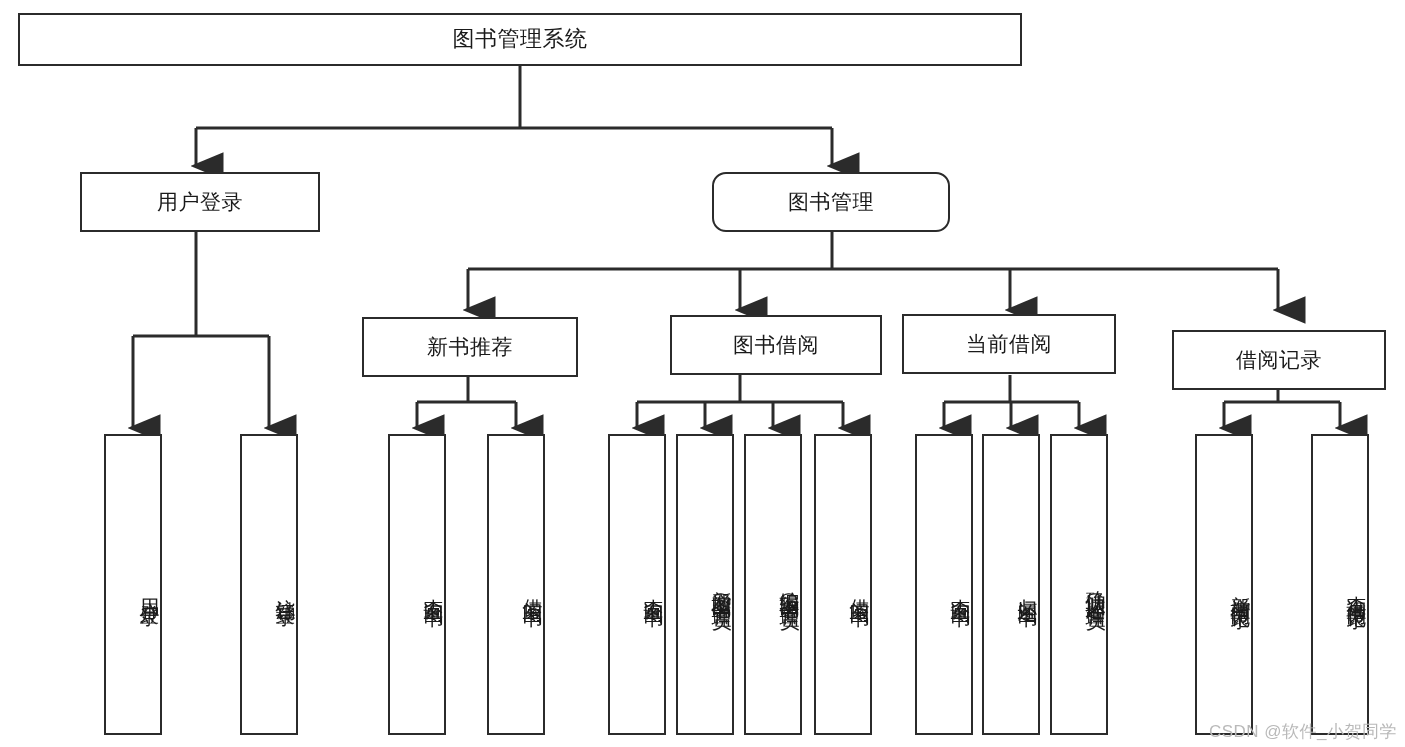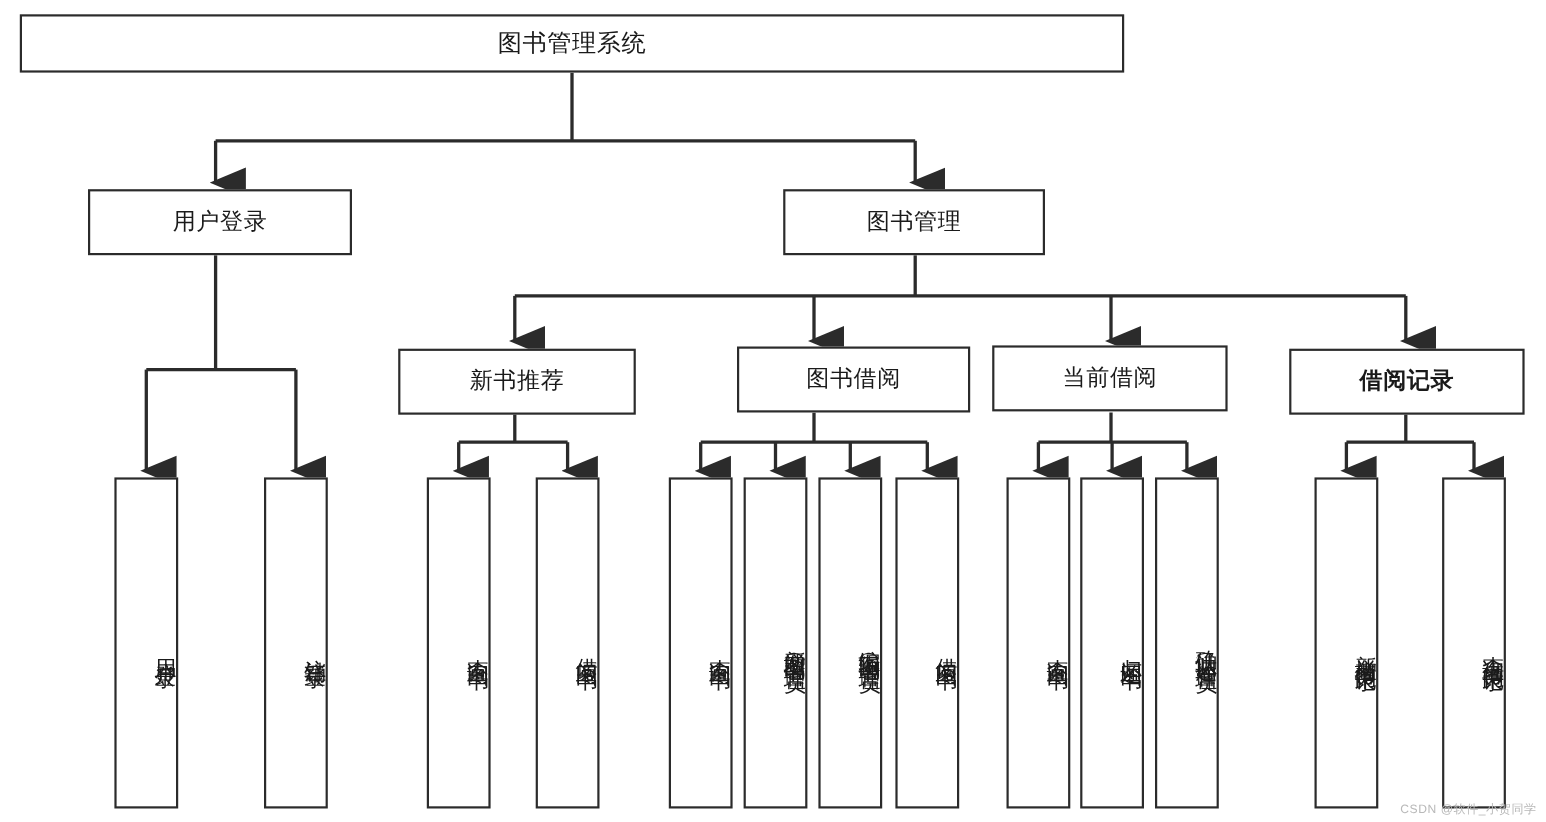--- a/index.html
+++ b/index.html
@@ -54,21 +54,21 @@
   .node.v .vtext {
     writing-mode: vertical-rl;
     text-orientation: upright;
     display: block;
     max-height: 100%;
   }
   .watermark {
     position: absolute;
     right: 8px;
     bottom: 4px;
-    font-size: 11px;
+    font-size: 17px;
     color: #b9b9b9;
     letter-spacing: 0.5px;
     white-space: nowrap;
   }
 </style>
 </head>
 <body>
 
 <div id="canvas">
 
@@ -122,34 +122,34 @@
     </g>
   </svg>
 
   <div class="node h root" style="left:18px; top:13px; width:1004px; height:53px;">
     <span>图书管理系统</span>
   </div>
 
   <div class="node h" style="left:80px; top:172px; width:240px; height:60px;">
     <span>用户登录</span>
   </div>
-  <div class="node h" style="left:712px; top:172px; width:238px; height:60px;">
+  <div class="node h" style="left:712px; top:172px; width:238px; height:60px;border-radius:14px;">
     <span>图书管理</span>
   </div>
 
   <div class="node h" style="left:362px; top:317px; width:216px; height:60px;">
     <span>新书推荐</span>
   </div>
   <div class="node h" style="left:634px; top:315px; width:212px; height:60px;margin-left:36px;">
     <span>图书借阅</span>
   </div>
   <div class="node h" style="left:902px; top:314px; width:214px; height:60px;">
     <span>当前借阅</span>
   </div>
-  <div class="node h" style="left:1172px; top:317px; width:214px; height:60px;font-weight:bold;">
+  <div class="node h" style="left:1172px; top:330px; width:214px; height:60px;">
     <span>借阅记录</span>
   </div>
 
   <div class="node v" style="left:104px; top:434px; width:58px; height:301px;">
     <span class="vtext">用户登录</span>
   </div>
   <div class="node v" style="left:240px; top:434px; width:58px; height:301px;">
     <span class="vtext">注销登录</span>
   </div>
 

